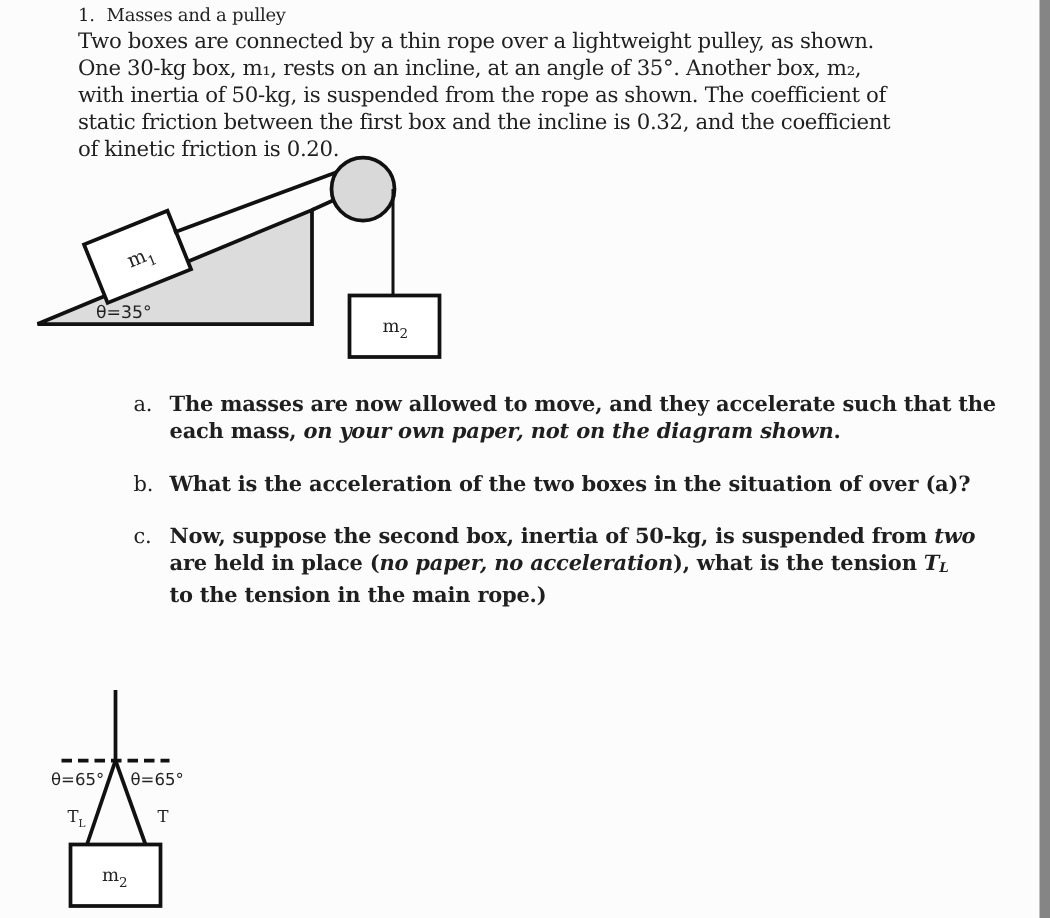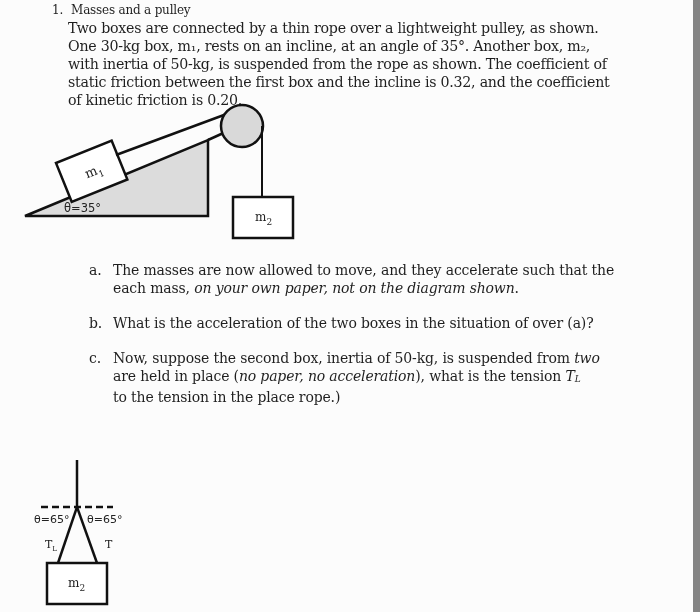--- a/index.html
+++ b/index.html
@@ -12,32 +12,32 @@
     .edge-bar {
       position: absolute; left: 693px; top: 0; width: 7px; height: 612px;
       background: #858585;
     }
     .title {
       position: absolute; left: 52px; top: 1px;
       font-size: 12px; line-height: 18px; letter-spacing: -0.2px;
     }
     .title .num { margin-right: 8px; }
     .intro {
-      position: absolute; left: 68px; top: 19px; width: 600px;
+      position: absolute; left: 52px; top: 19px; width: 600px;
       font-size: 14.2px; line-height: 18px; letter-spacing: -0.25px;
     }
     .intro p { margin: 0; white-space: nowrap; }
     .diagram { position: absolute; left: 0; top: 0; }
     .parts {
       position: absolute; left: 89px; top: 261px; width: 530px;
       font-size: 14px; line-height: 18px; letter-spacing: -0.15px;
     }
     .part { position: relative; padding-left: 24px; margin-bottom: 17px; }
     .part .lbl { position: absolute; left: 0; top: 0; }
-    .part .line { display: block; white-space: nowrap; }
+    .part .line { display: block; white-space: nowrap; font-weight: bold; }
     i { font-style: italic; }
     sub.s { font-size: 9px; font-style: italic; vertical-align: -1px; }
   </style>
 </head>
 <body>
 
 <div class="edge-bar"></div>
 
 <div class="title">
   <span class="num">1.</span><span>Masses and a pulley</span>
@@ -93,15 +93,15 @@
     <span class="line"><span>each mass, </span><i>on your own paper, not on the diagram shown</i><span>.</span></span>
   </div>
   <div class="part">
     <span class="lbl">b.</span>
     <span class="line">What is the acceleration of the two boxes in the situation of over (a)?</span>
   </div>
   <div class="part">
     <span class="lbl">c.</span>
     <span class="line"><span>Now, suppose the second box, inertia of 50-kg, is suspended from </span><i>two</i></span>
     <span class="line"><span>are held in place (</span><i>no paper, no acceleration</i><span>), what is the tension </span><i><span>T</span><sub class="s">L</sub></i></span>
-    <span class="line">to the tension in the place rope.)</span>
+    <span class="line">to the tension in the main rope.)</span>
   </div>
 </div>
 
 </body></html>

